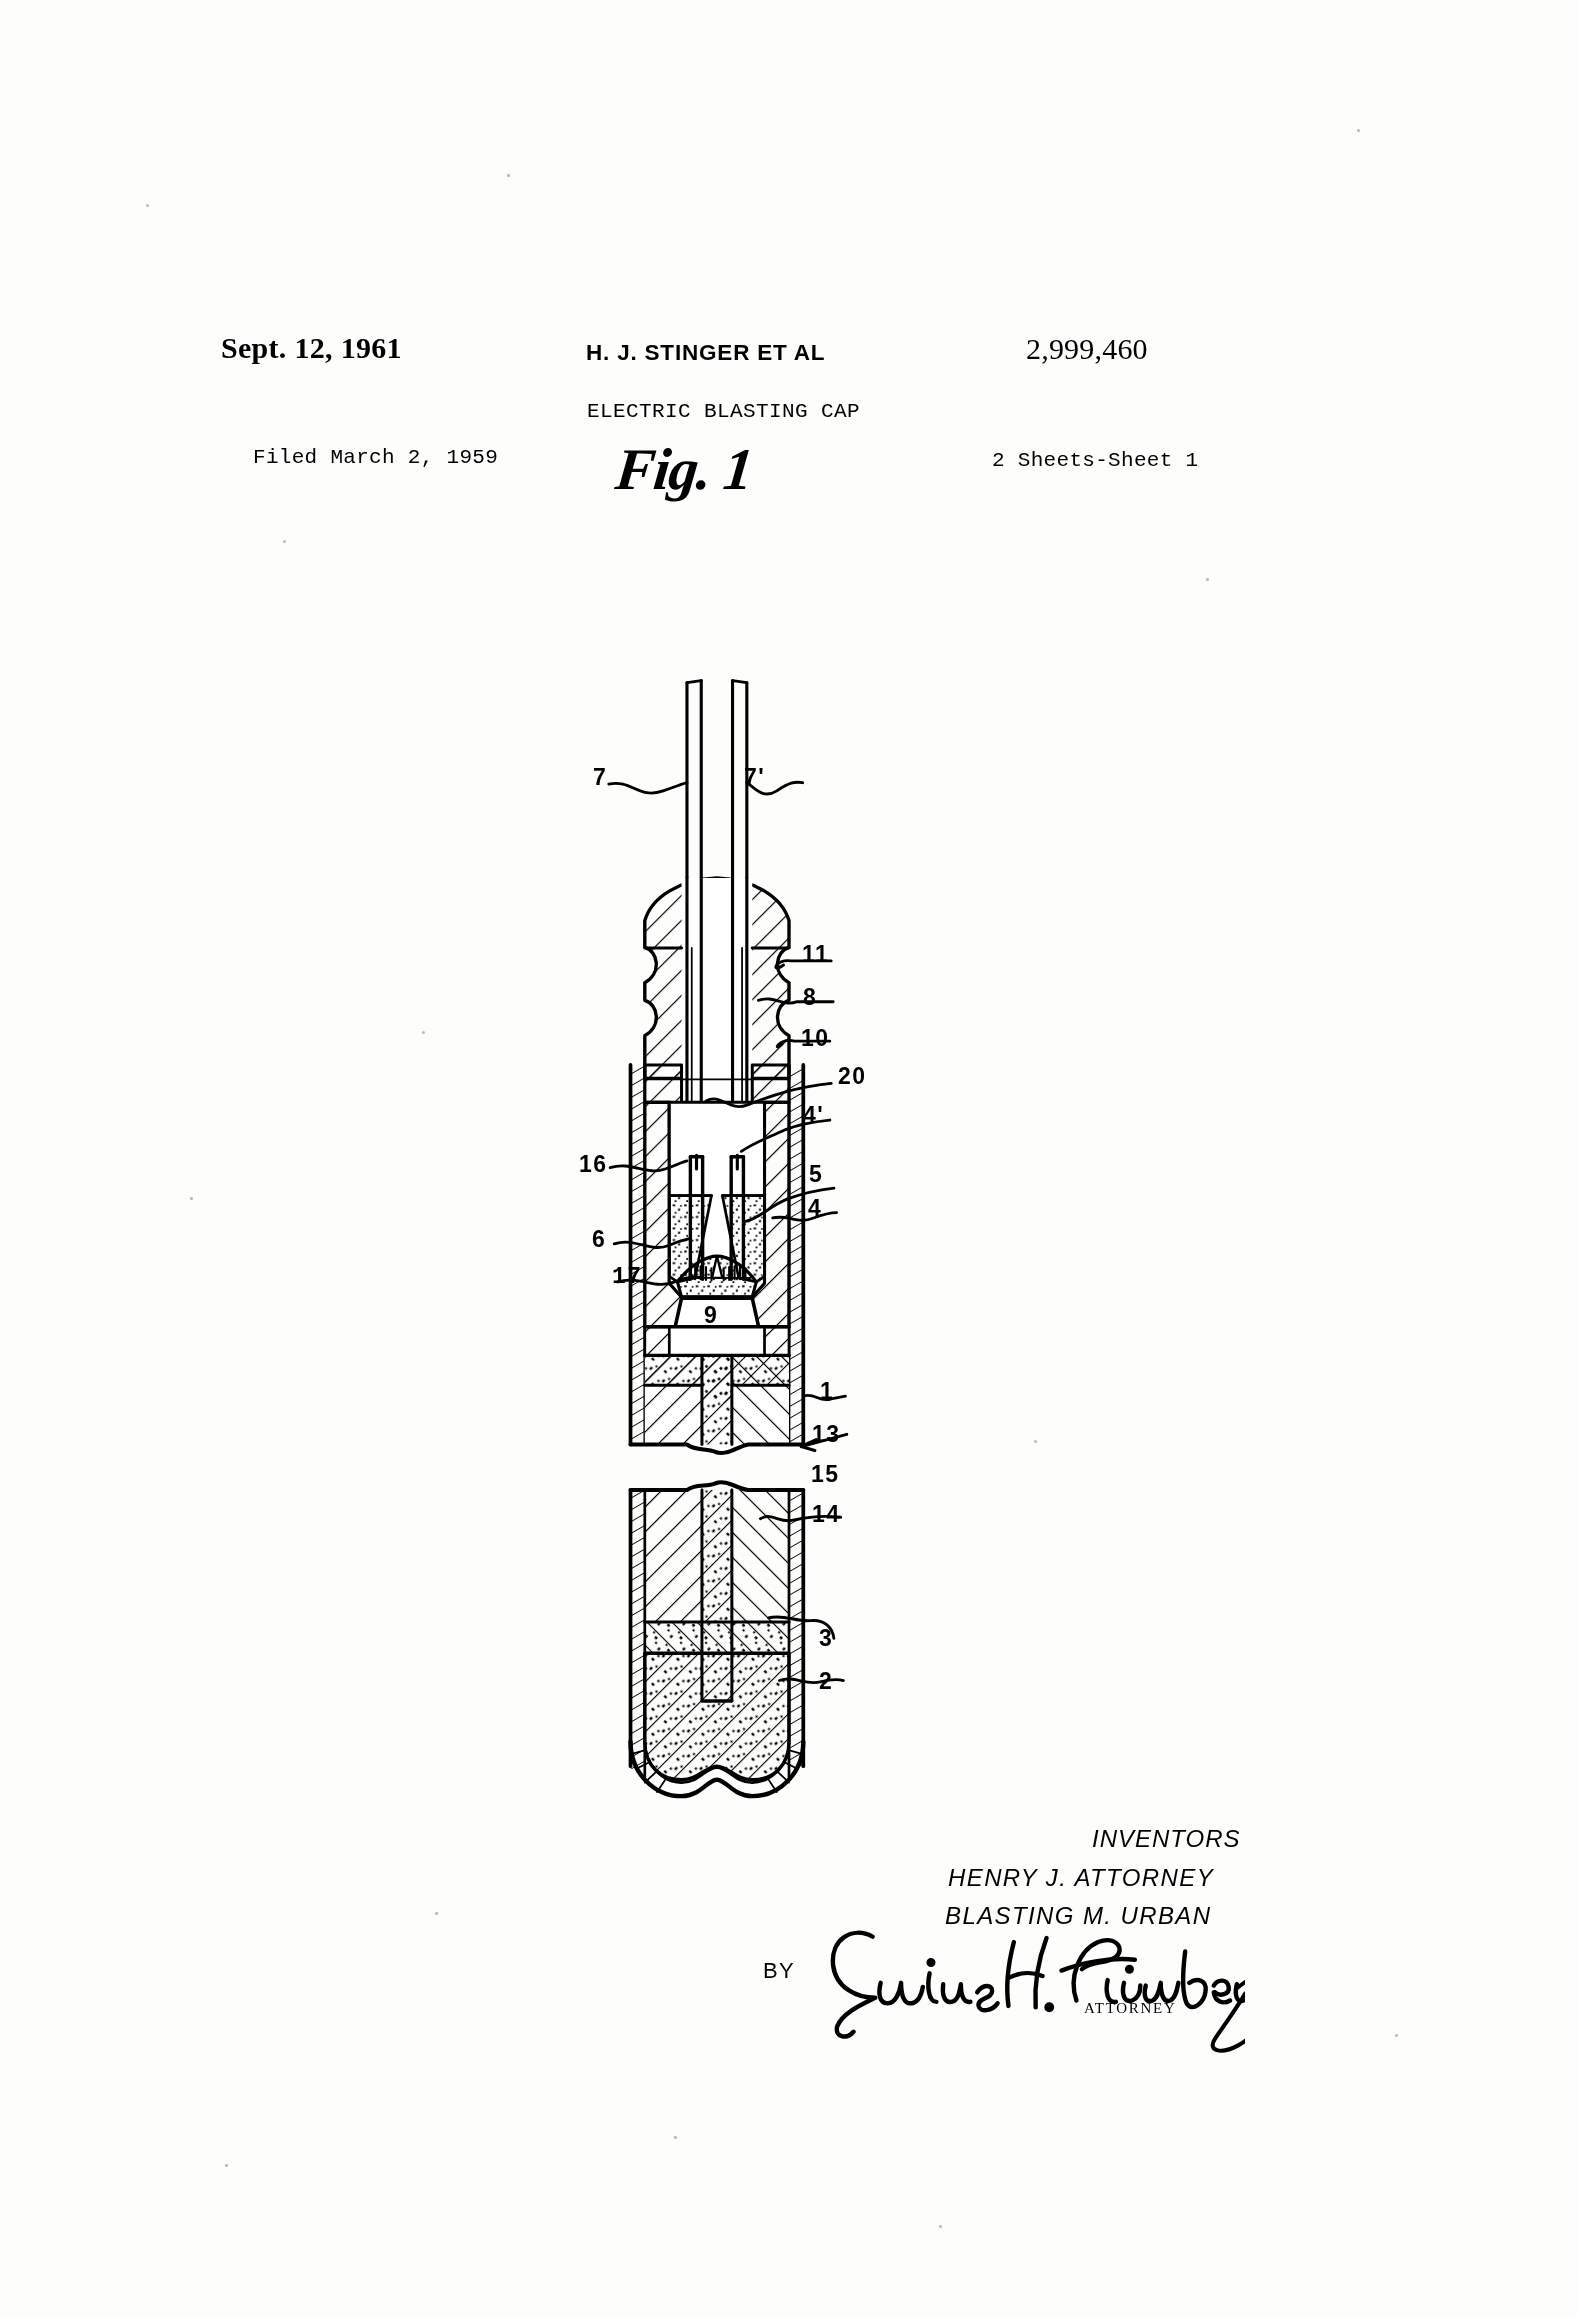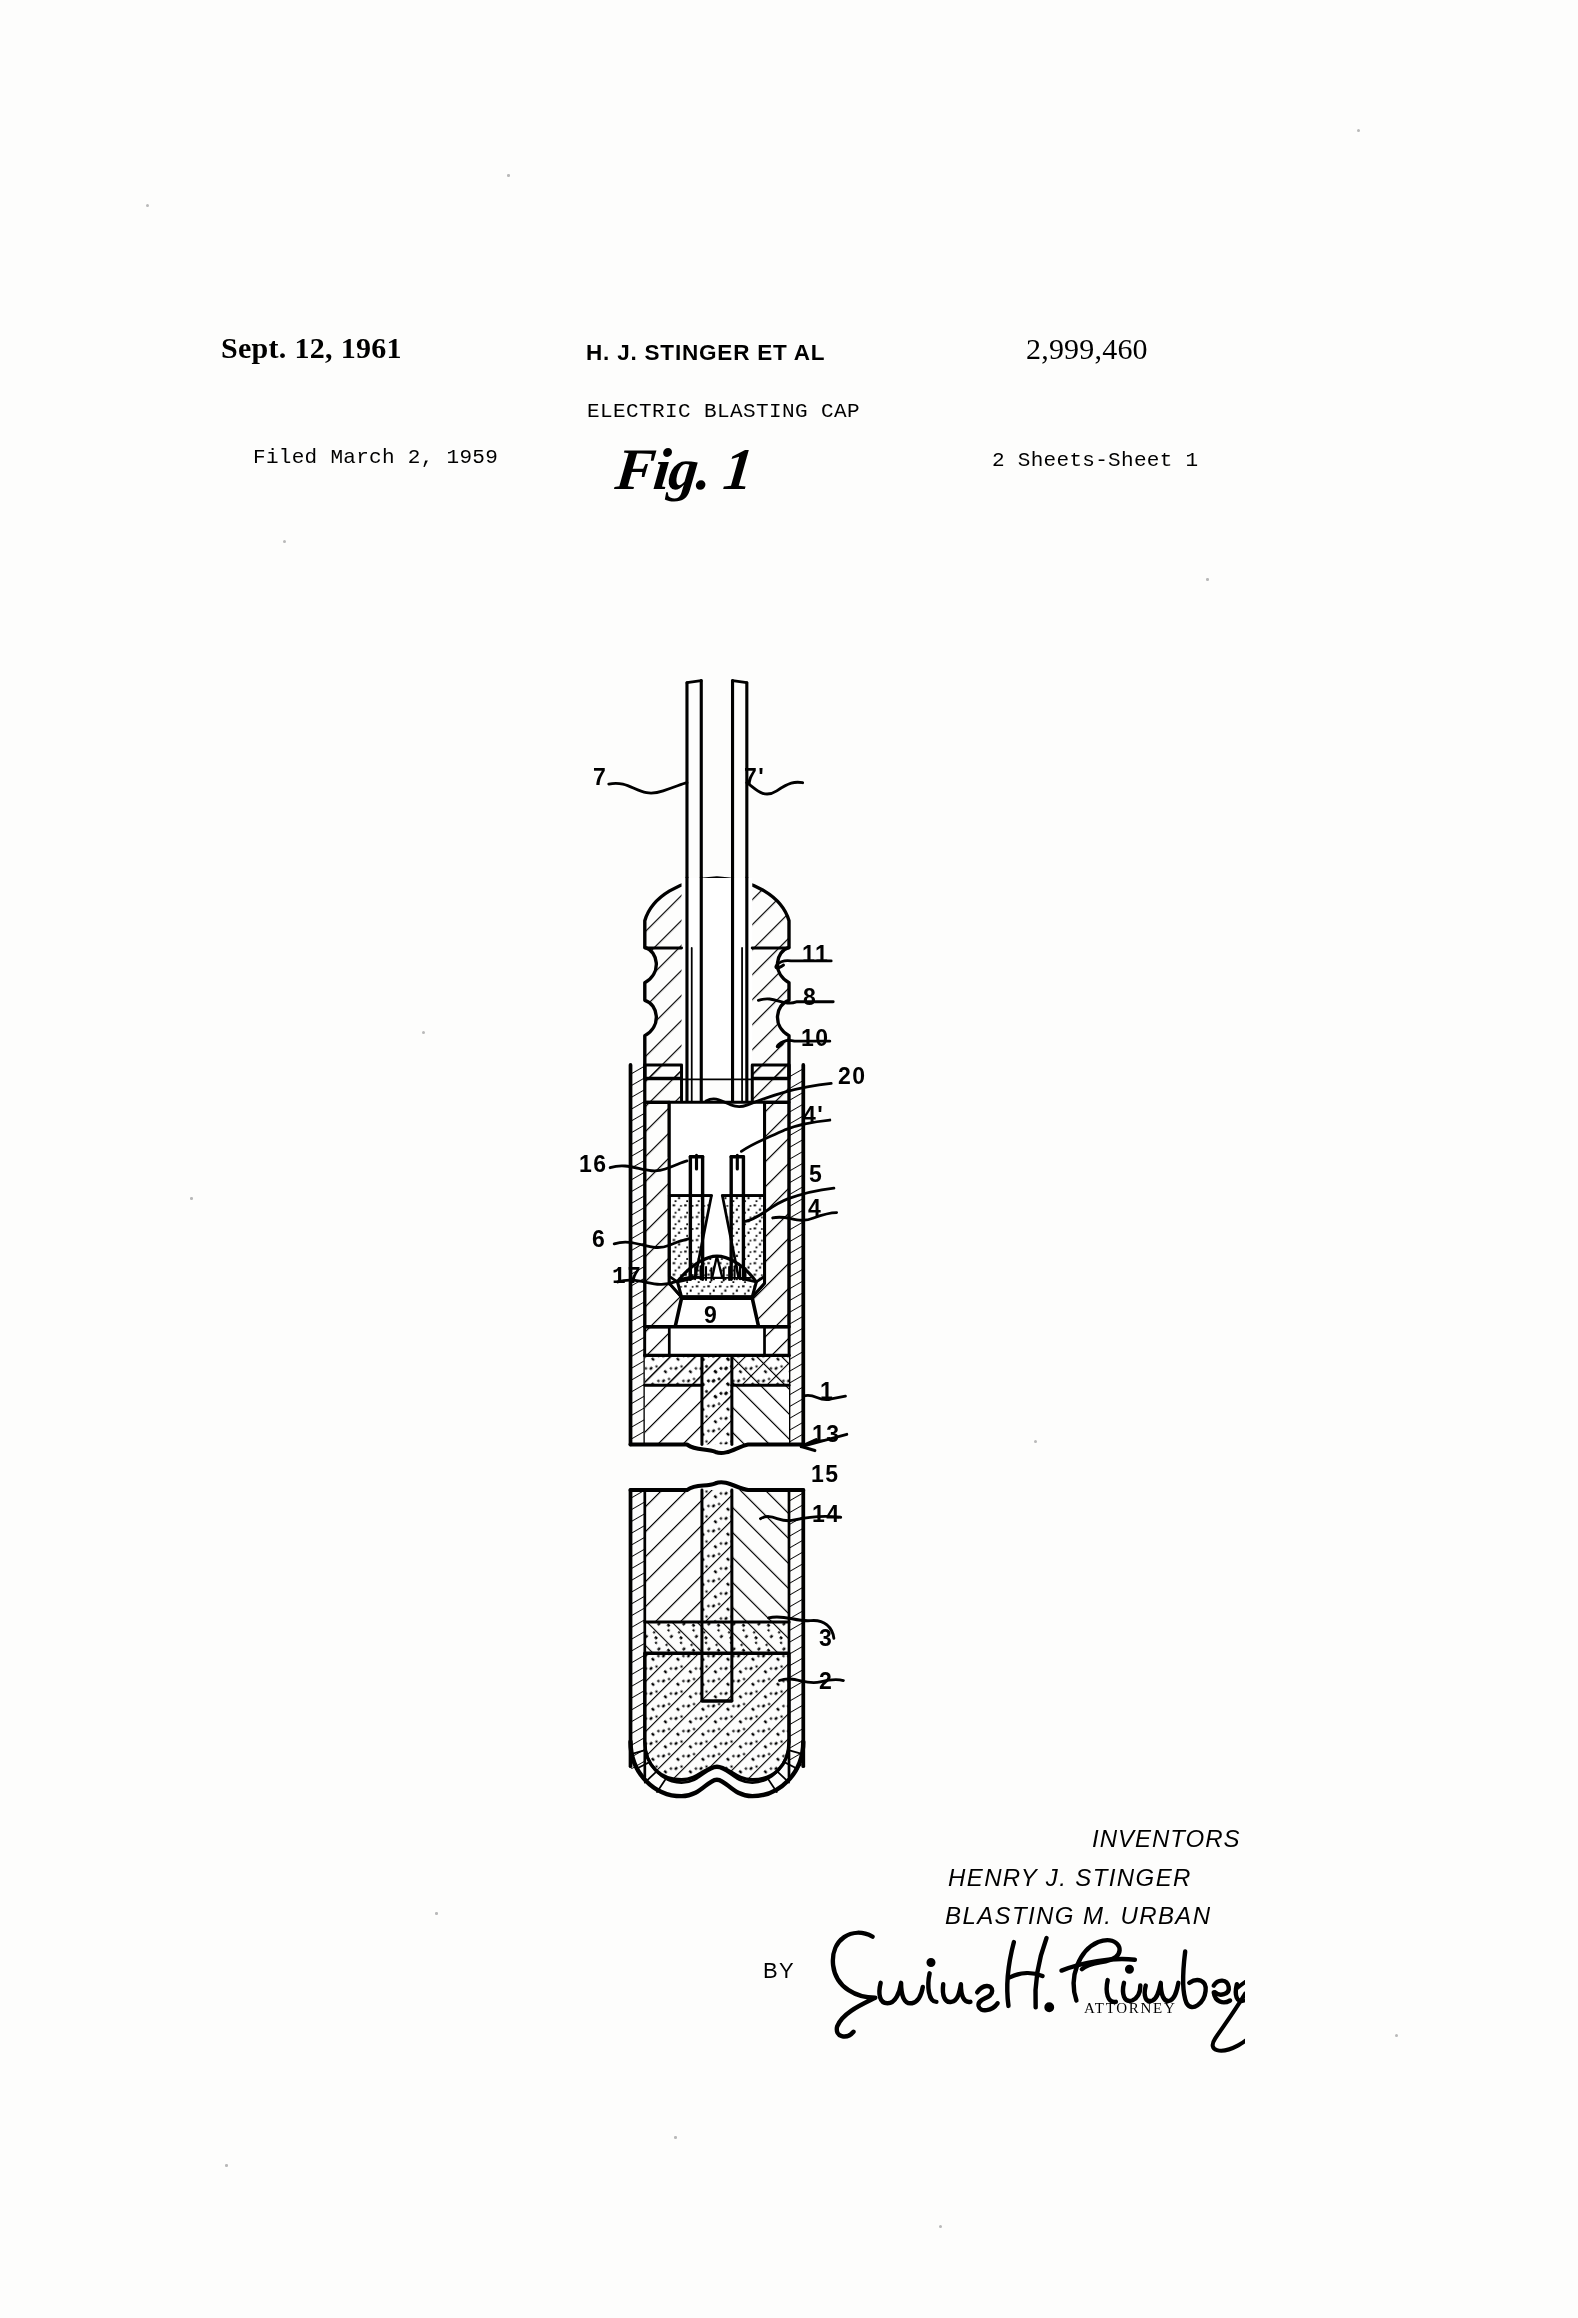--- a/index.html
+++ b/index.html
@@ -391,21 +391,21 @@
   <div class="num" style="left:612px;  top:1264px;font-family:Liberation Mono, monospace;">17</div>
   <div class="num" style="left:704px; top:1302px;">9</div>
   <div class="num" style="left:820px; top:1378px;">1</div>
   <div class="num" style="left:812px; top:1421px;">13</div>
   <div class="num" style="left:811px; top:1461px;">15</div>
   <div class="num" style="left:812px; top:1501px;">14</div>
   <div class="num" style="left:819px; top:1625px;">3</div>
   <div class="num" style="left:819px; top:1668px;">2</div>
 
   <div class="sig-inventors">INVENTORS</div>
-  <div class="sig-n1">HENRY  J.  STINGER</div>
+  <div class="sig-n1">HENRY  J.  ATTORNEY</div>
   <div class="sig-n2">BLASTING  M.  URBAN</div>
   <div class="sig-by">BY</div>
   <div class="sig-attorney">ATTORNEY</div>
 
   <svg id="signature" width="435" height="143" viewBox="0 0 640 210">
     <title>Julius H. Steinberg</title>
     <g fill="none" stroke="#000" stroke-width="6.5" stroke-linecap="round" stroke-linejoin="round">
 
       <path d="M92 36 C 62 20, 30 40, 34 78 C 38 112, 70 126, 96 126 C 76 136, 48 148, 40 168 C 36 184, 54 188, 64 176"></path>
 

